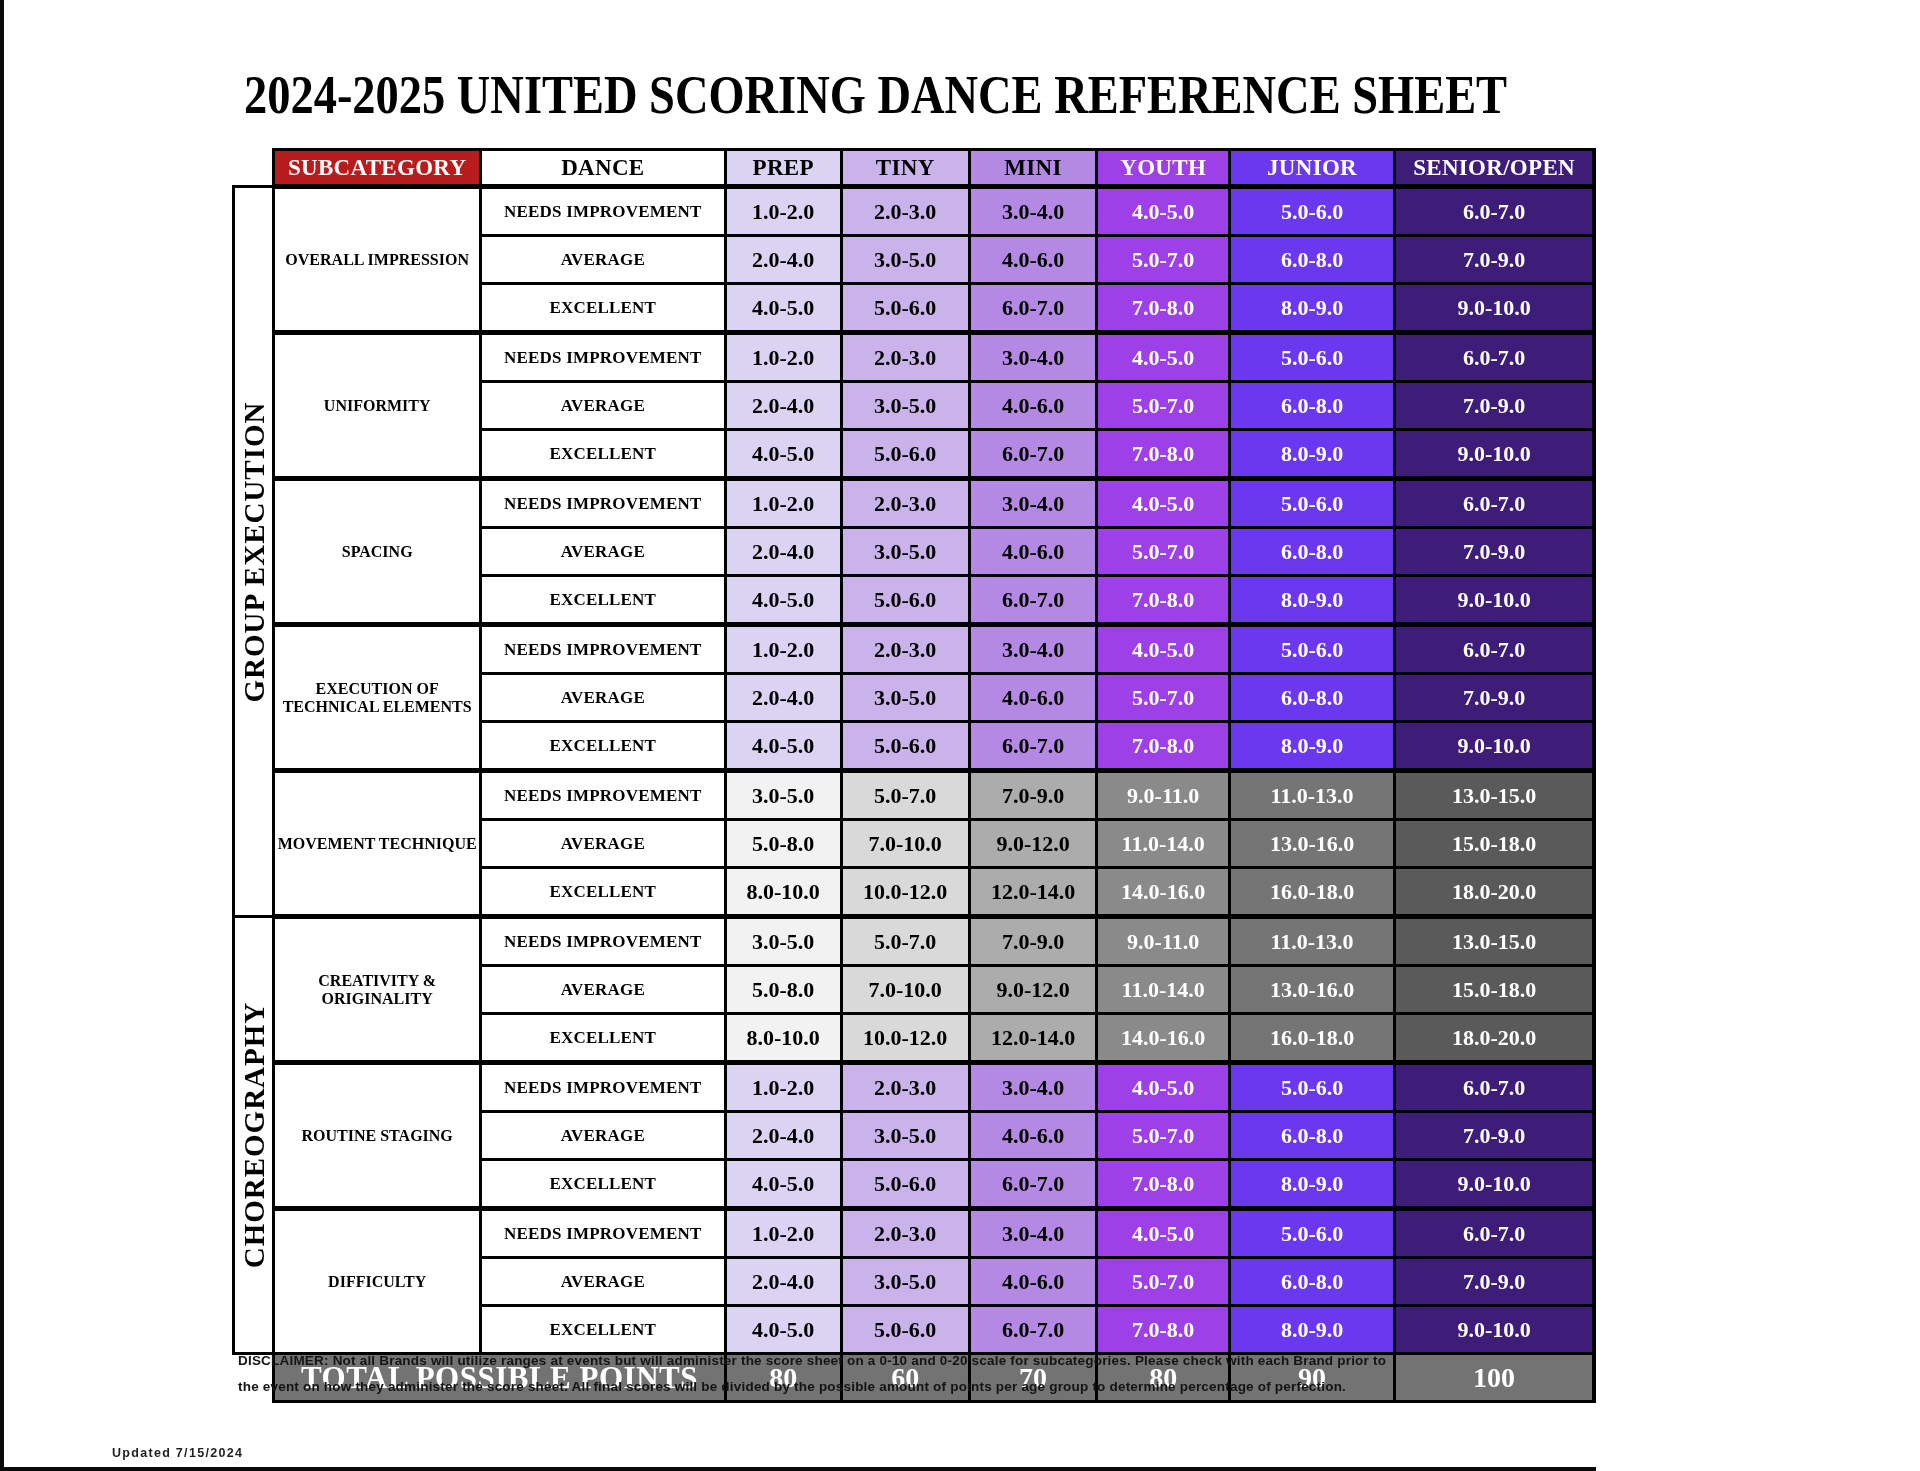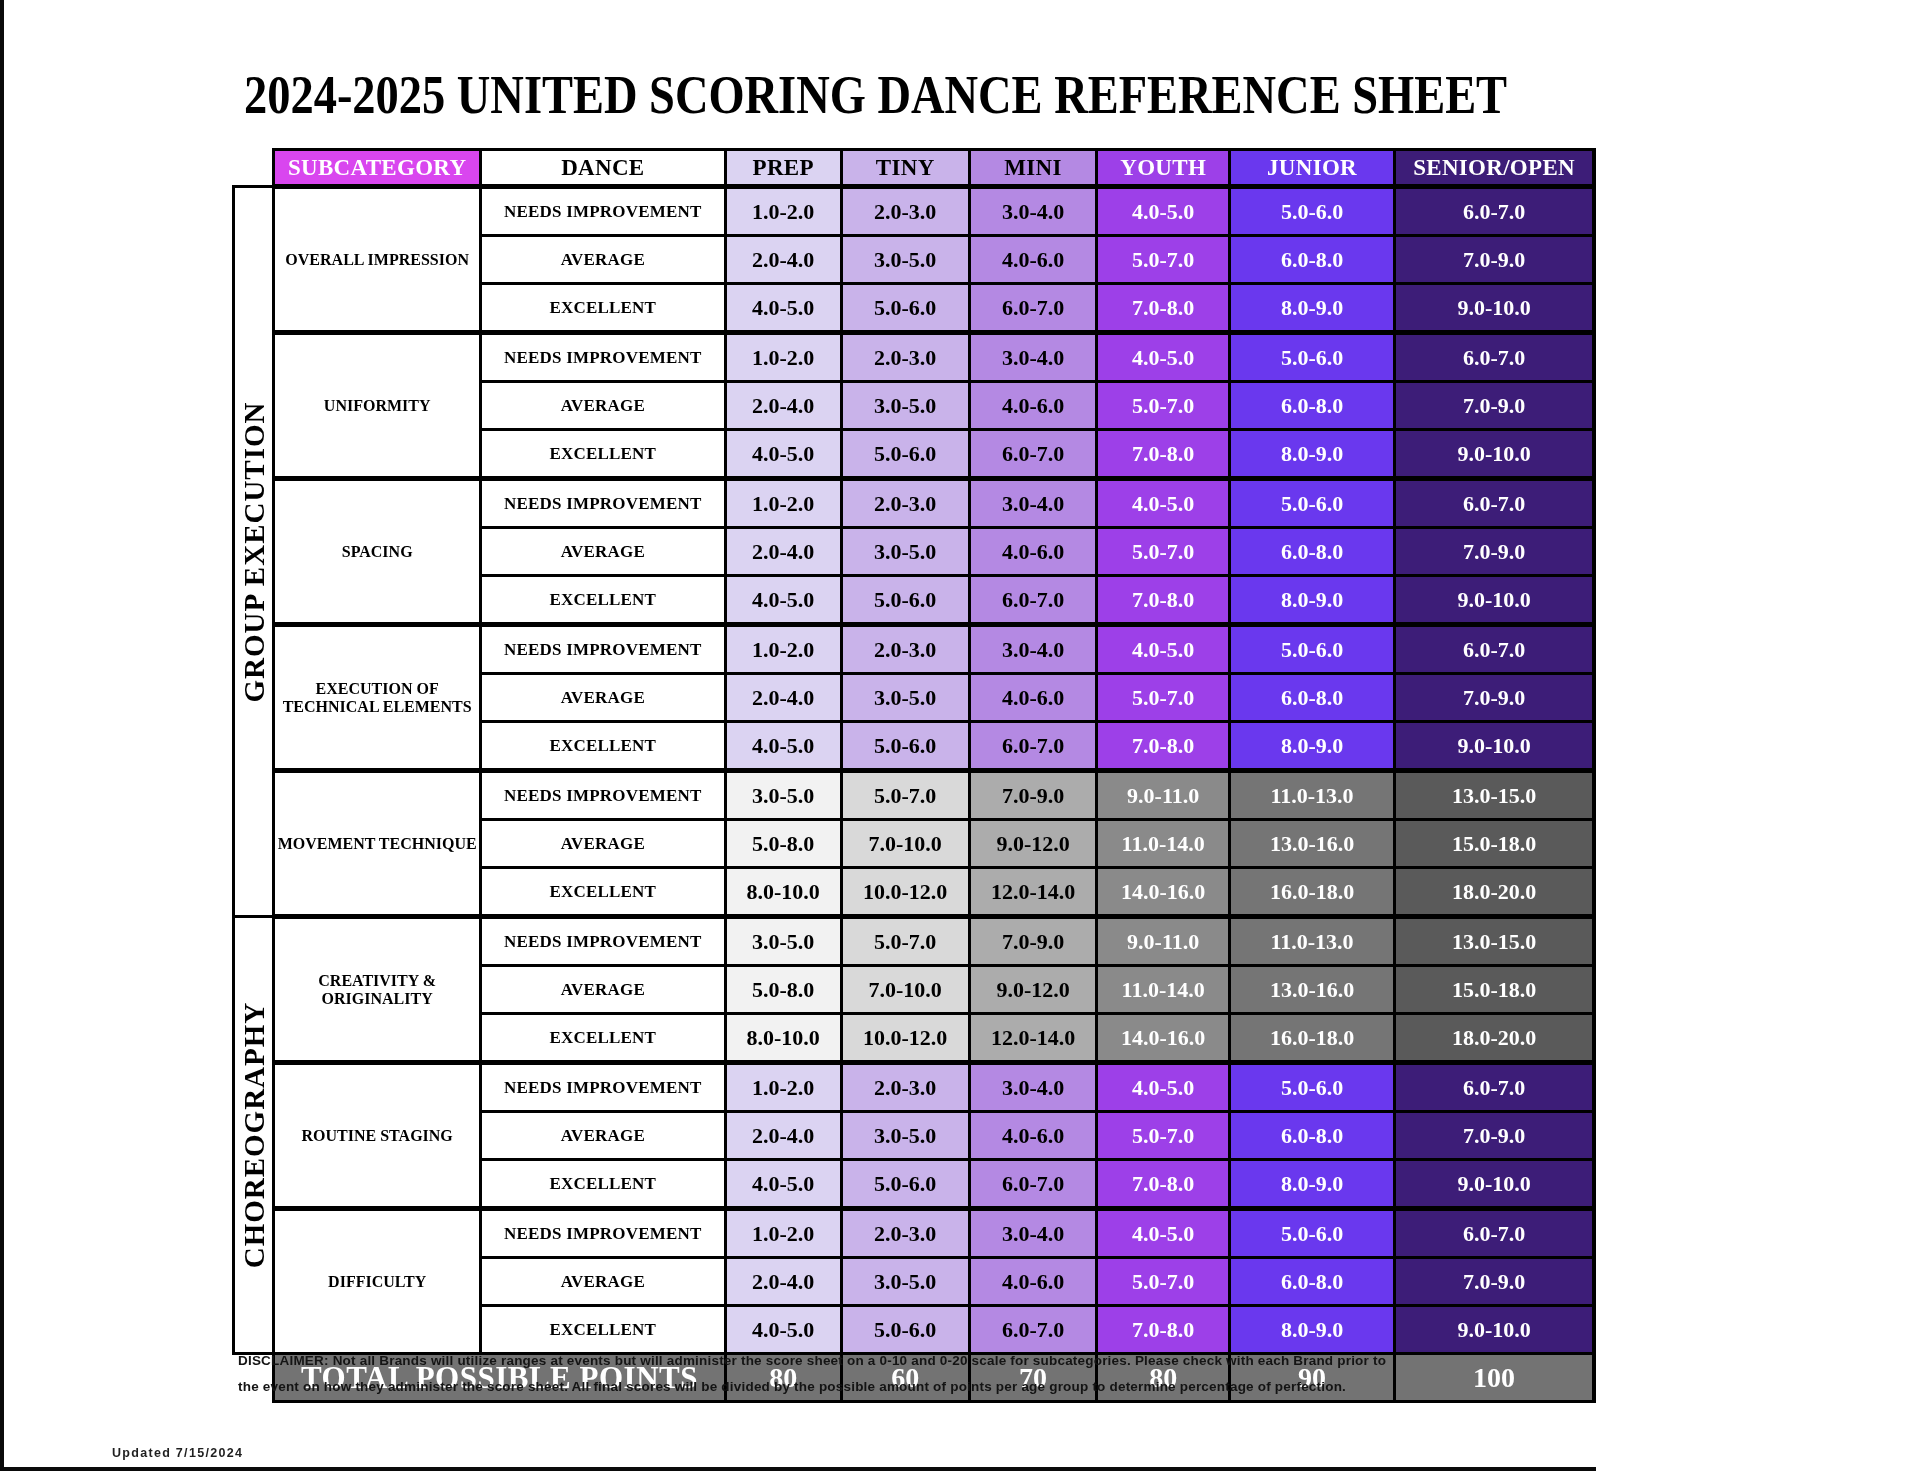--- a/index.html
+++ b/index.html
@@ -72,21 +72,21 @@
       <col style="width:131px">
         <col style="width:147px">
         <col style="width:147px">
       <col style="width:145px">
         <col style="width:186px">
         <col style="width:209px">
     </colgroup>
     <thead id="score-thead">
         <tr class="header-row">
           <th class="blank"></th>
-          <th style="background: #d946ef; color: rgb(255, 255, 255);">SUBCATEGORY</th>
+          <th style="background: #b91c1c; color: rgb(255, 255, 255);">SUBCATEGORY</th>
           <th style="background: rgb(255, 255, 255); color: rgb(0, 0, 0);">DANCE</th>
           <th style="background: rgb(219, 211, 242); color: rgb(0, 0, 0);">PREP</th>
           <th style="background: rgb(201, 179, 234); color: rgb(0, 0, 0); margin-top: 28px;">TINY</th>
           <th style="background: rgb(180, 137, 227); color: rgb(0, 0, 0);">MINI</th>
           <th style="background: rgb(157, 64, 232); color: rgb(255, 255, 255);">YOUTH</th>
           <th style="background: rgb(106, 56, 238); color: rgb(255, 255, 255);">JUNIOR</th>
           <th class="outer-right" style="background: rgb(61, 29, 120); color: rgb(255, 255, 255); font-family: Liberation Serif, serif;">SENIOR/OPEN</th>
         </tr>
       </thead>
     <tbody id="score-tbody">

